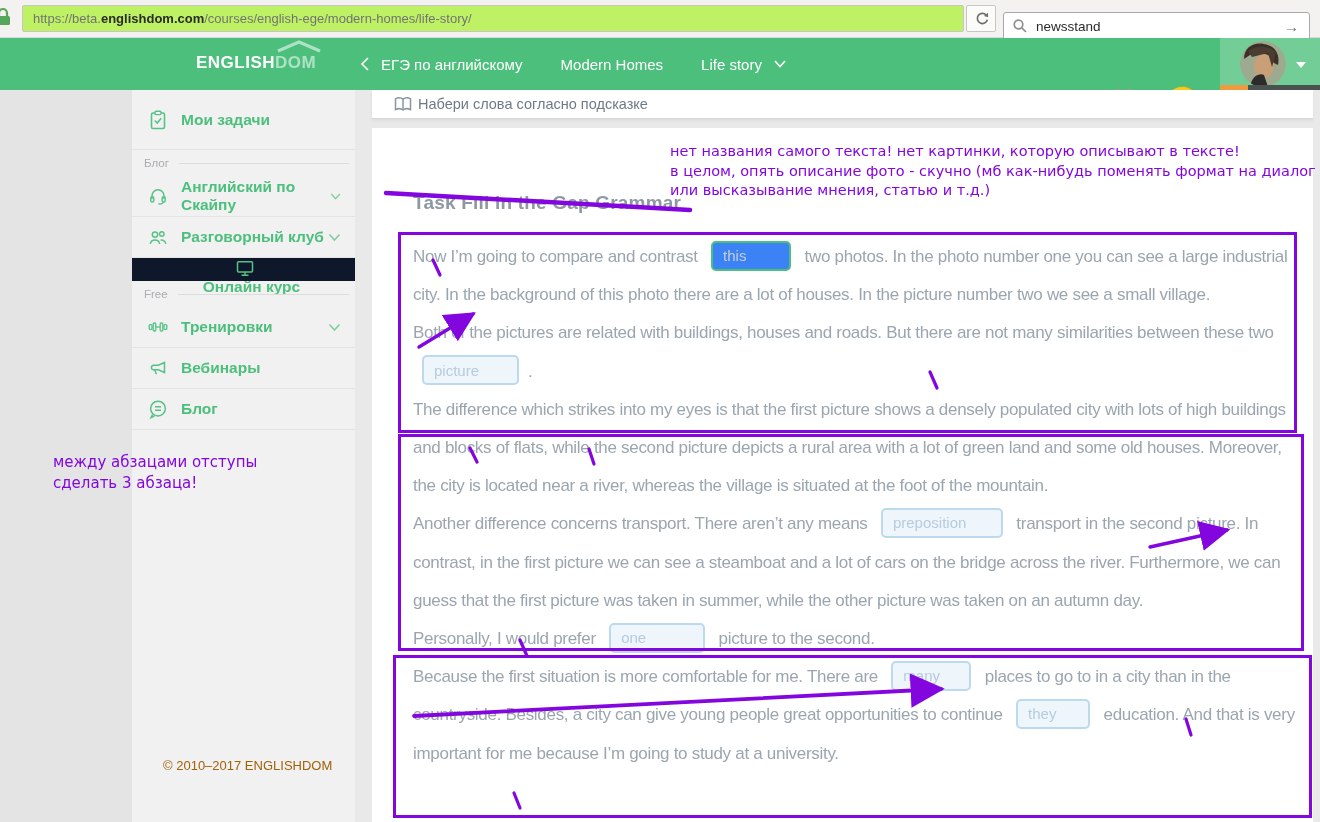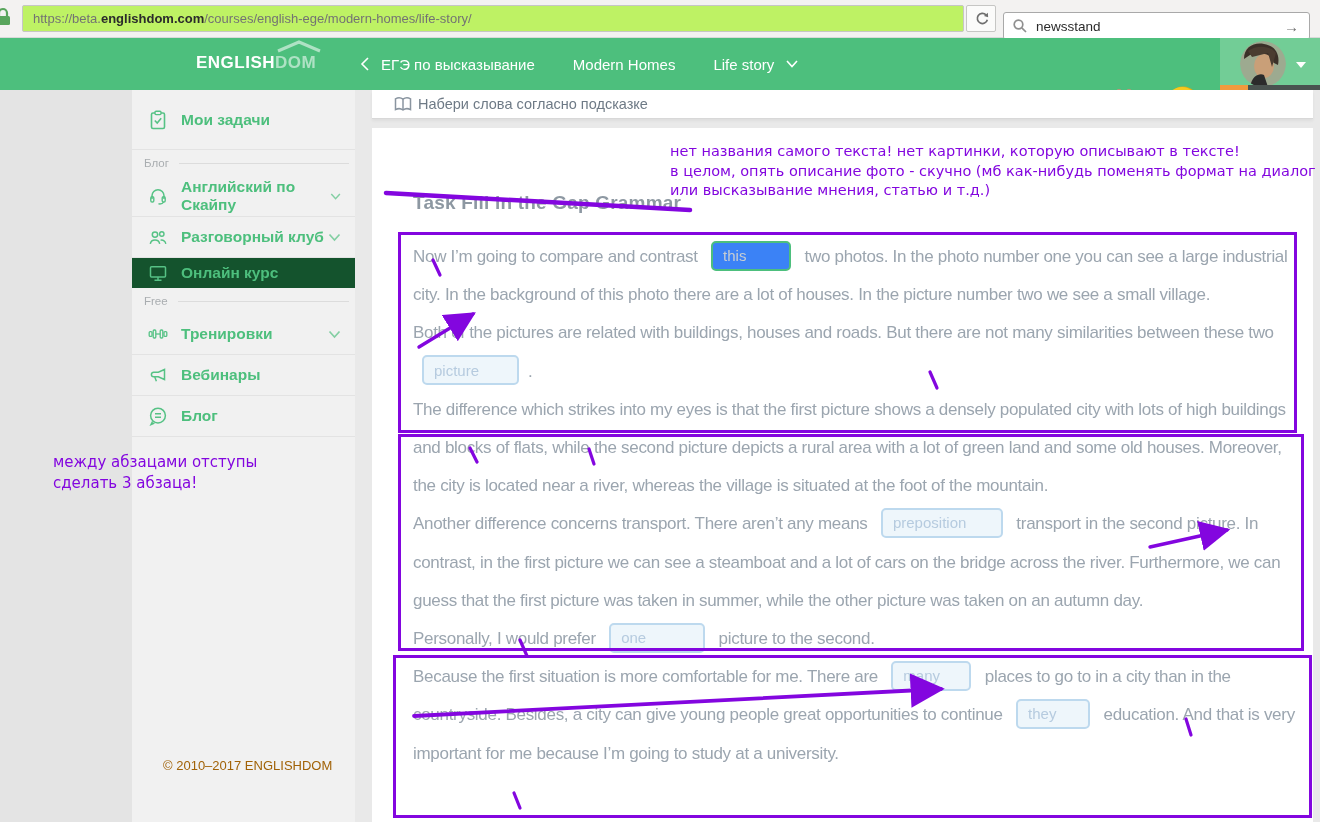--- a/index.html
+++ b/index.html
@@ -38,21 +38,21 @@
   .progress{position:absolute;left:1220px;top:85px;width:100px;height:5px;background:#49524f;}
   .progress-fill{height:5px;width:28px;background:var(--orange);}
 
   
   .left-gutter{position:absolute;left:0;top:90px;width:132px;height:732px;background:#e4e4e4;}
   .sidebar{position:absolute;left:132px;top:90px;width:223px;height:732px;background:#f1f1f1;}
   .side-item{display:flex;align-items:center;padding-left:16px;color:var(--green);font-size:15.5px;font-weight:600;border-bottom:1px solid #e3e3e3;cursor:pointer;}
   .side-item svg.mi{margin-right:13px;flex:none;}
   .side-item .chev{margin-left:auto;margin-right:14px;}
   .h50{height:60px;} .hb41{height:41px;}
-  .active-item{background:#14532d;height:30px;border-bottom:none;}
+  .active-item{background:#0f172a;height:23px;border-bottom:none;flex-direction:column;}
   .side-section{display:flex;align-items:center;height:26px;padding:0 6px 0 12px;color:#a9adb0;font-size:11.5px;}
   .side-section::after{content:"";flex:1;height:1px;background:#dcdcdc;margin-left:10px;}
   .copyright{position:absolute;left:31px;top:668px;color:#a16207;font-size:13px;}
 
   
   .task-bar{position:absolute;left:372px;top:90px;width:941px;height:28px;background:#fff;display:flex;align-items:center;padding-left:20px;gap:4px;box-shadow:0 1px 0 #d8d8d8,0 3px 3px rgba(0,0,0,.05);}
   .task-label{font-size:14.5px;color:#6e7a86;}
   .content-panel{position:absolute;left:372px;top:128px;width:941px;height:694px;background:#fff;}
   .heading{position:absolute;left:41px;top:64px;margin:0;font-size:19px;font-weight:bold;color:#8d98a2;letter-spacing:.2px;}
   .text-flow{position:absolute;left:41px;top:110px;width:895px;font-size:17px;line-height:38.2px;color:#9ba5af;letter-spacing:-.3px;}
@@ -102,21 +102,21 @@
     <div class="logo"><span>ENGLISH</span><span class="dom">DOM</span>
       <svg class="roof" width="46" height="13" viewBox="0 0 46 13">
         <polyline points="2,11 23,2 44,11" fill="none" stroke="rgba(255,255,255,.55)" stroke-width="3"></polyline>
       </svg>
     </div>
     <div class="breadcrumbs">
       <span class="crumb">
         <svg width="9" height="14" viewBox="0 0 9 14">
             <polyline points="8,1 2,7 8,13" fill="none" stroke="#fff" stroke-width="1.6"></polyline>
           </svg>
-        <span>ЕГЭ по высказывание</span>
+        <span>ЕГЭ по английскому</span>
       </span>
       <span class="crumb">
           <span>Modern Homes</span>
         </span>
       <span class="crumb">
         <span>Life story</span>
         <svg width="12" height="8" viewBox="0 0 12 8">
             <polyline points="1,1 6,6.5 11,1" fill="none" stroke="#fff" stroke-width="1.6"></polyline>
           </svg>
       </span>

